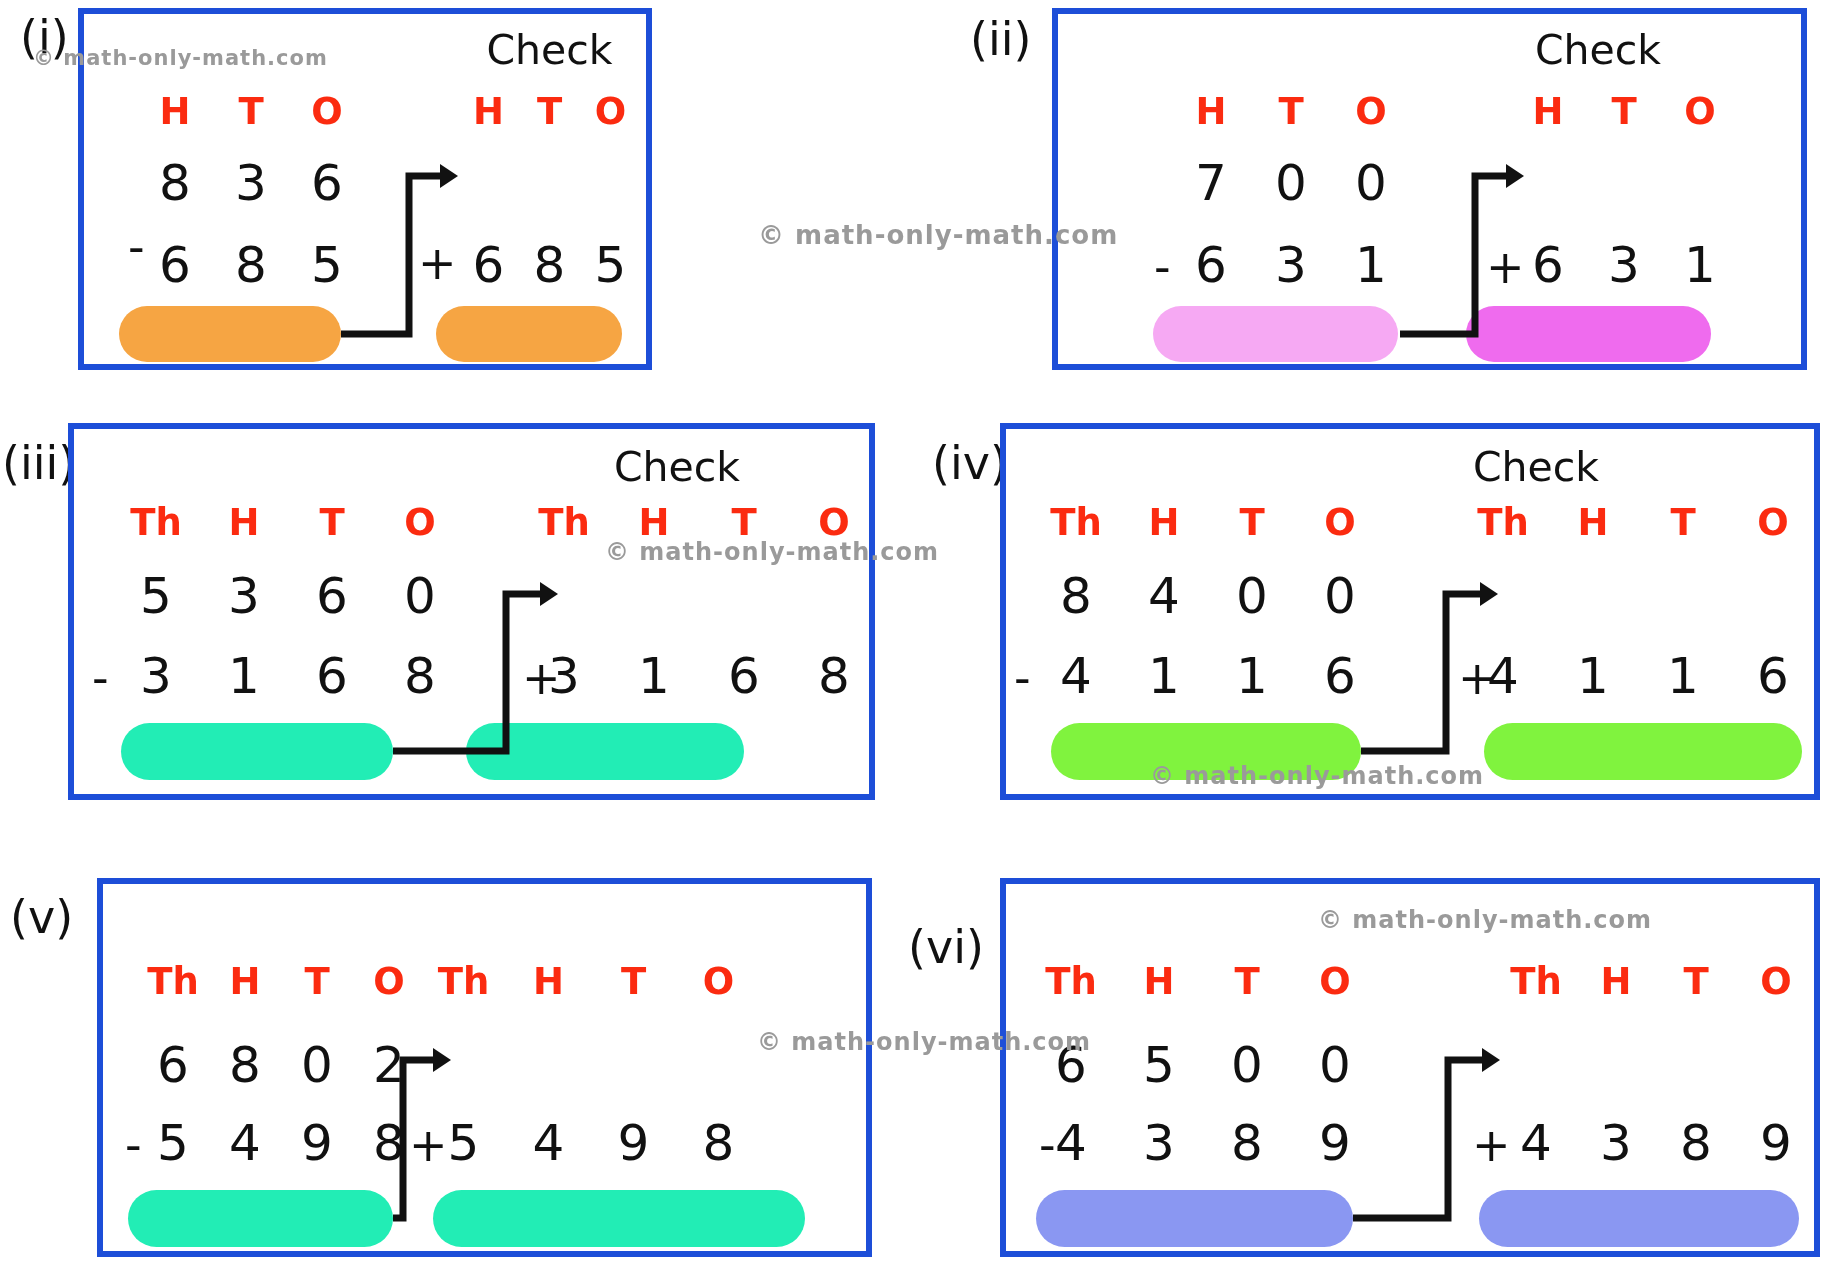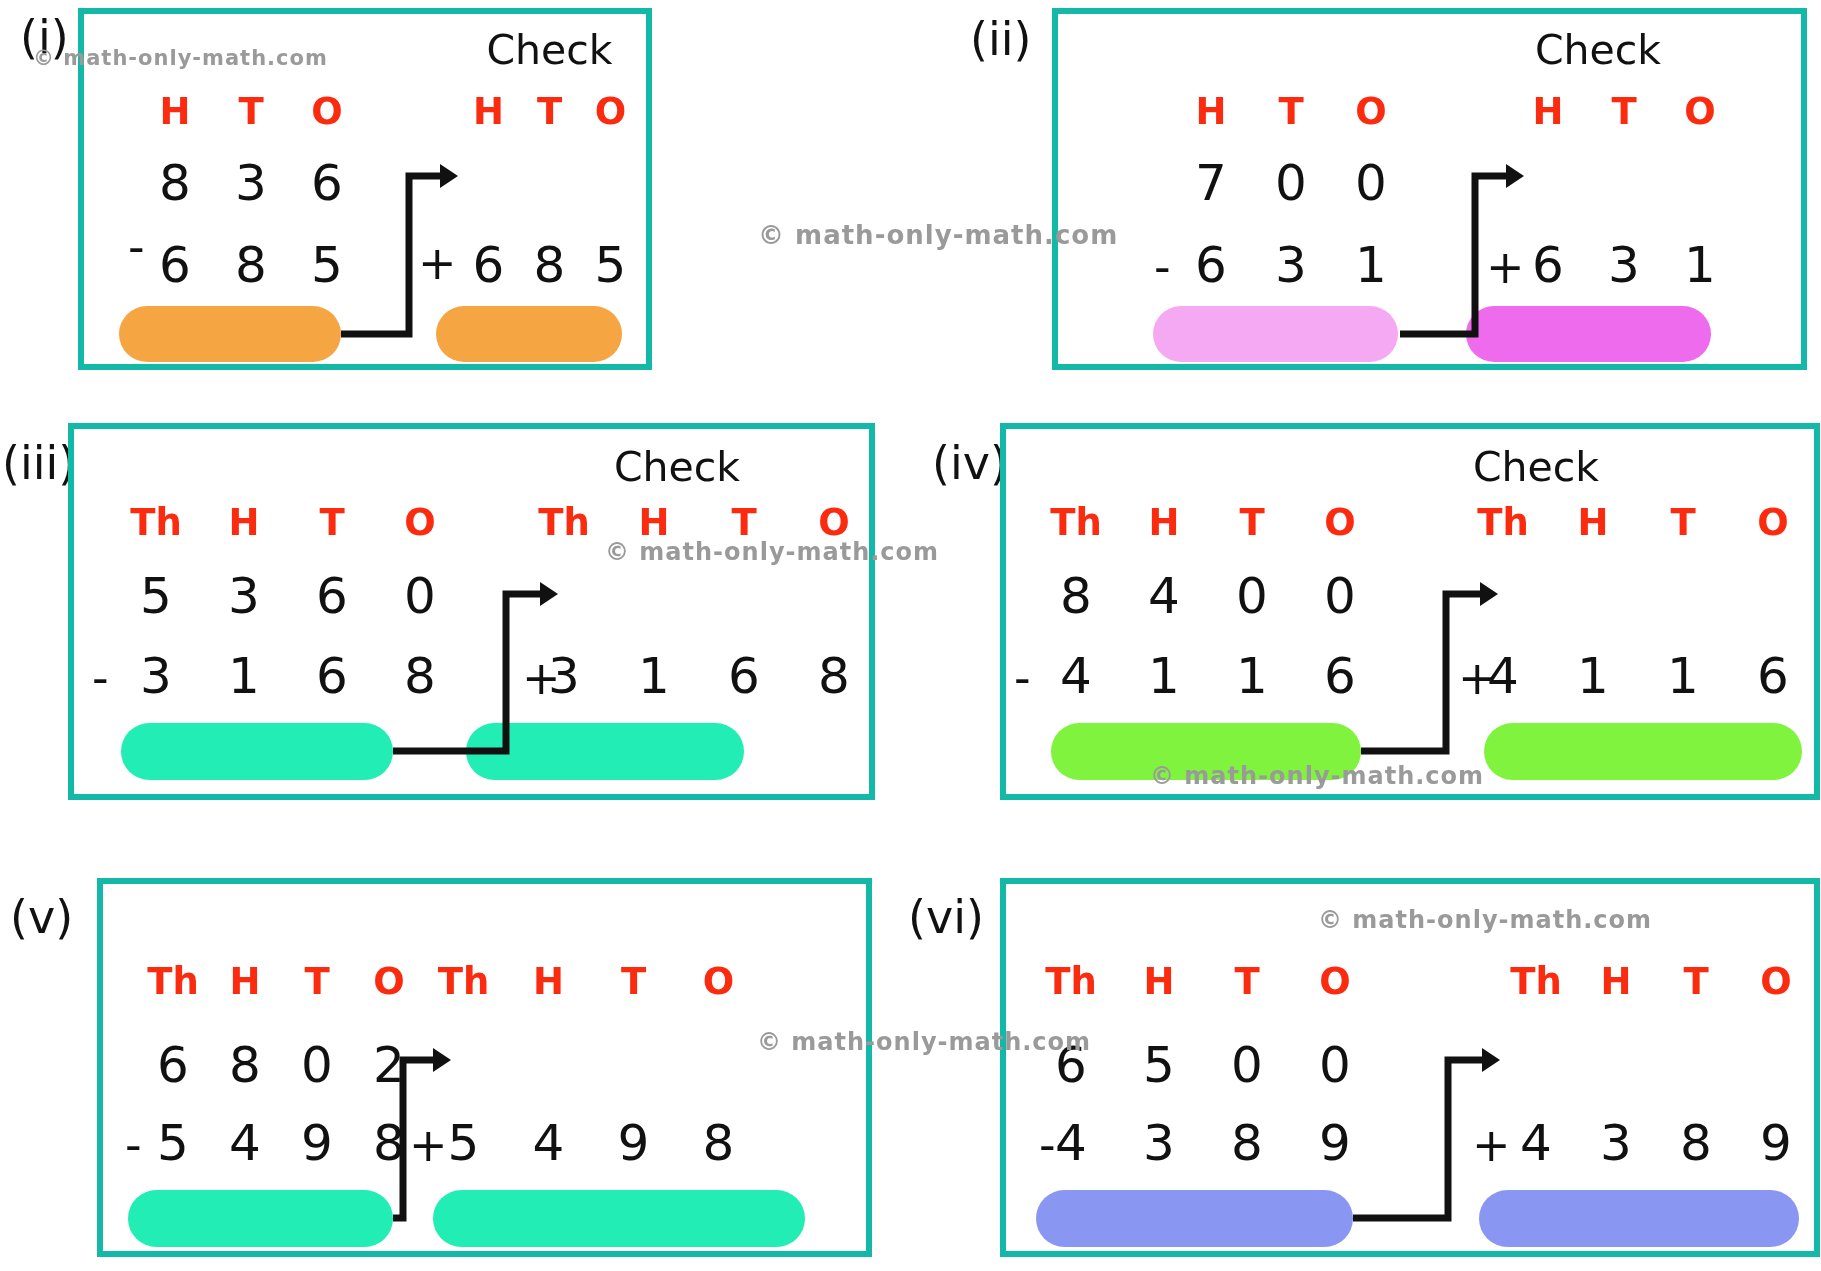--- a/index.html
+++ b/index.html
@@ -1,18 +1,18 @@
 <!DOCTYPE html>
 <html><head>
 <meta charset="utf-8">
 <style>
   html,body{margin:0;padding:0;background:#fff;}
   .stage{position:relative;width:1821px;height:1271px;background:#ffffff;
          font-family:"DejaVu Sans",sans-serif;overflow:hidden;color:#111;}
-  .panel{position:absolute;border:6px solid #14b8a6;background:#fff;box-sizing:border-box;}
+  .panel{position:absolute;border:6px solid #1d4ed8;background:#fff;box-sizing:border-box;}
   .lbl{position:absolute;font-size:46px;color:#111;white-space:nowrap;}
   .ck{position:absolute;font-size:41px;text-align:center;color:#111;}
   .row{position:absolute;display:flex;}
   .row span{display:block;width:var(--w);text-align:center;}
   .hd{color:#FB2B10;font-weight:bold;font-size:37px;}
   .dg{font-size:50px;}
   .sg{position:absolute;font-size:46px;line-height:1;}
   .pill{position:absolute;border-radius:29px;}
   .ar{position:absolute;left:0;top:0;pointer-events:none;}
   .wm{position:absolute;color:#9A9A9A;white-space:nowrap;letter-spacing:1px;font-weight:bold;}
@@ -219,21 +219,21 @@
       <span class="dg">8</span>
     </div>
     <div class="pill" style="left: 25px; top: 306px; width: 265px; height: 57px; background: rgb(34, 237, 181);"></div>
     <div class="pill" style="left: 330px; top: 306px; width: 372px; height: 57px; background: rgb(34, 237, 181);"></div>
     <svg class="ar" width="763" height="367">
       <polyline points="290,334 300,334 300,176 332,176" fill="none" stroke="#111" stroke-width="7"></polyline>
       <path d="M348,176 L330,164 L330,188 Z" fill="#111"></path>
     </svg>
   </div>
 
-  <div class="lbl" style="left:908px;top:890px;">(vi)</div>
+  <div class="lbl" style="left:908px;top:920px;">(vi)</div>
   <div class="panel" style="left:1000px;top:878px;width:820px;height:379px;">
     <div class="row" style="left:21px;top:76px;--w:88px;">
       <span class="hd">Th</span>
       <span class="hd">H</span>
       <span class="hd">T</span>
       <span class="hd">O</span>
     </div>
     <div class="row" style="left:490px;top:76px;--w:80px;">
       <span class="hd">Th</span>
       <span class="hd">H</span>

